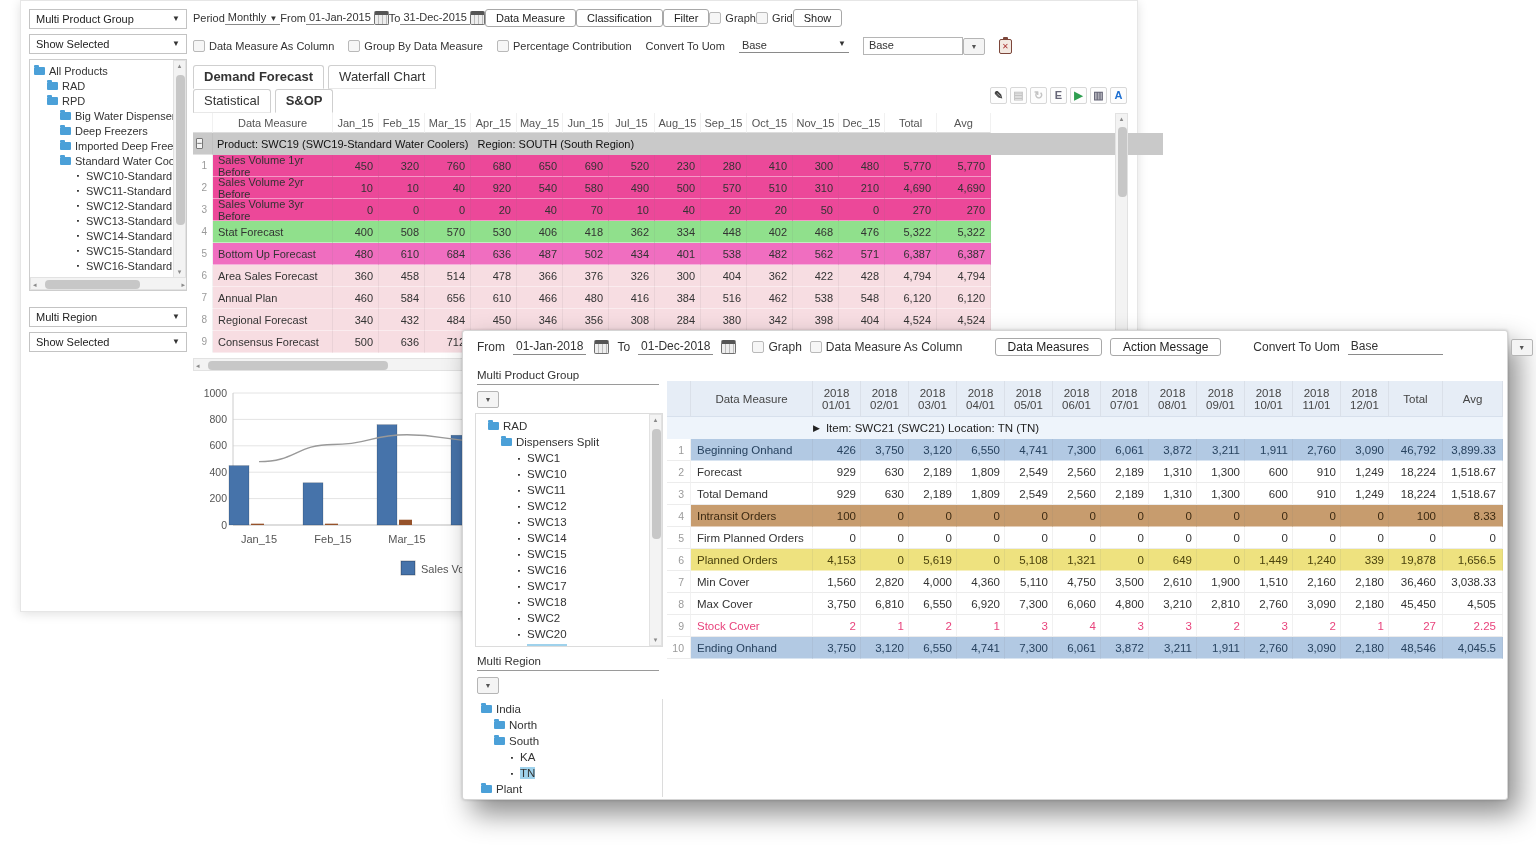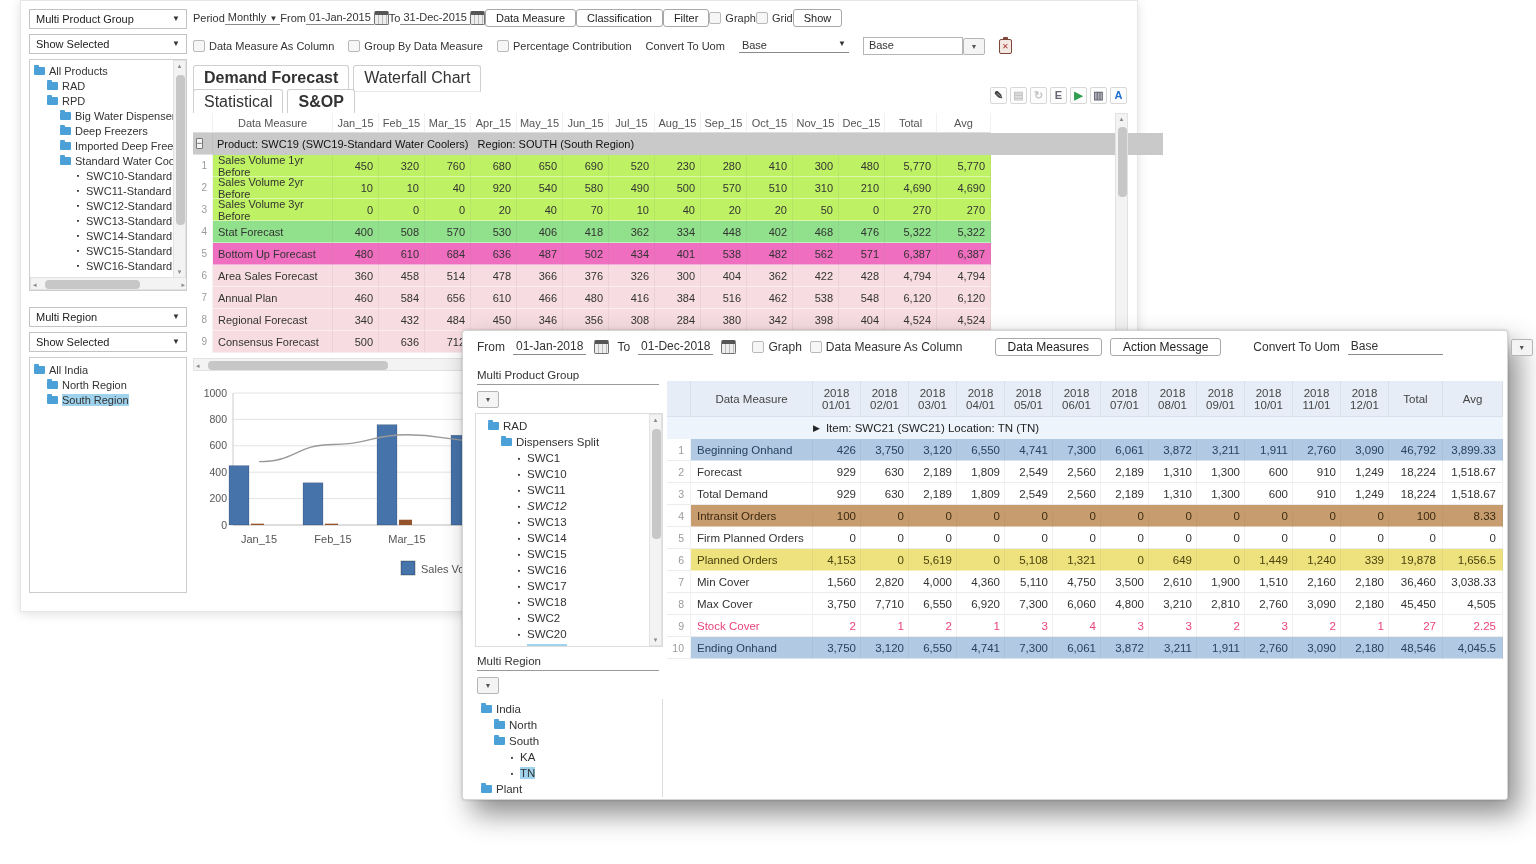--- a/index.html
+++ b/index.html
@@ -24,21 +24,21 @@
   .clip::before { content:""; position:absolute; left:3px; top:-3px; width:5px; height:3px; background:#7c463a; border-radius:1px; }
   .clip::after { content:"✕"; position:absolute; left:2px; top:2px; font-size:8px; color:#a33; }
 
   
   .tb-row { position:absolute; display:flex; align-items:center; gap:0; font-size:11px; color:#333; white-space:nowrap; }
   .lab { color:#333; }
   .cb-item { display:flex; align-items:center; }
 
   
   .tabs { position:absolute; display:flex; gap:4px; }
-  .tab { border:1px solid #cfcfcf; border-bottom:1px solid #e8e8e8; background:#fff; font-size:16px; padding:3px 10px 4px; border-radius:3px 3px 0 0; color:#333; }
+  .tab { border:1px solid #cfcfcf; border-bottom:1px solid #e8e8e8; background:#fff; font-size:13px; padding:3px 10px 4px; border-radius:3px 3px 0 0; color:#333; }
   .tab.active { border-bottom:1px solid #fff; font-weight:bold; }
 
   
   #bw-icons { position:absolute; top:86px; right:10px; display:flex; gap:3px; }
   .tbicon { width:17px; height:17px; border:1px solid #d8d8d8; border-radius:2px; background:#fdfdfd; font-size:11px; line-height:15px; text-align:center; font-weight:bold; }
 
   
   .treebox { position:absolute; border:1px solid #cdcdcd; background:#fff; overflow:hidden; }
   .t-row { display:flex; align-items:center; height:15px; font-size:11px; white-space:nowrap; }
   .t-row.lh16 { height:16px; font-size:11.5px; }
@@ -59,21 +59,21 @@
   .b-cell { display:flex; align-items:center; padding:0 5px; border-right:1px solid rgba(120,120,120,.10); border-bottom:1px solid rgba(255,255,255,.45); overflow:hidden; }
   .b-head .b-cell { justify-content:center; border-bottom:1px solid #ddd; background:#fff; }
   .c-num { width:20px; justify-content:flex-end; color:#9a9a9a; background:#fff; font-size:10px; }
   .c-label { width:120px; }
   .c-m { width:46px; justify-content:flex-end; }
   .c-total { width:52px; justify-content:flex-end; }
   .c-avg { width:54px; justify-content:flex-end; }
   .b-group { background:#c9c9c9; }
   .b-group .g-text { display:flex; align-items:center; padding:0 4px; white-space:pre; width:950px; color:#111; }
   .minus { display:inline-block; width:11px; height:11px; border:1px solid #777; background:#f4f4f4; color:#333; font-size:9px; line-height:9px; text-align:center; margin:0 4px; border-radius:1px; }
-  .style-gold  .b-cell:not(.c-num) { background:#bef264; }
+  .style-gold  .b-cell:not(.c-num) { background:#ec4899; }
   .style-green .b-cell:not(.c-num) { background:#90e08c; }
   .style-magenta .b-cell:not(.c-num) { background:#f06ec0; }
   .style-rose  .b-cell:not(.c-num) { background:#f7dde2; }
 
   
   #fw-table { position:absolute; left:204px; top:50px; font-size:11.5px; }
   .f-row { display:flex; height:22px; }
   .f-cell { display:flex; align-items:center; padding:0 6px; border-right:1px solid rgba(120,120,120,.10); border-bottom:1px solid #ececec; overflow:hidden; }
   .f-num { width:24px; justify-content:flex-end; color:#9a9a9a; font-size:10.5px; background:#fff; }
   .f-label { width:122px; }
@@ -192,36 +192,20 @@
           <div class="ar" style="right:2px;top:3px;">▸</div>
         </div>
       </div>
       <div class="dd" style="top:298px;">
         <span>Multi Region</span>
           <span class="caret">▼</span>
       </div>
       <div class="dd" style="top:323px;">
         <span>Show Selected</span>
           <span class="caret">▼</span>
-      </div>
-      <div class="treebox" style="top:348px;width:158px;height:236px;">
-        <div id="bw-region-tree" style="padding:4px 0 0 2px;">
-            <div class="t-row" style="padding-left: 2px;">
-              <span class="t-folder"></span>
-              <span class="t-label">All India</span>
-            </div>
-            <div class="t-row" style="padding-left: 15px;">
-              <span class="t-folder"></span>
-              <span class="t-label">North Region</span>
-            </div>
-            <div class="t-row" style="padding-left: 15px;">
-              <span class="t-folder"></span>
-              <span class="t-label sel">South Region</span>
-            </div>
-          </div>
       </div>
     </div>
 
     <div class="tb-row" style="left:172px;top:8px;">
       <span class="lab">Period</span>
       <span class="uval"><span>Monthly</span> <span class="caret">▼</span></span>
       <span class="lab">From</span>
       <span class="uval">01-Jan-2015</span>
       <span class="cal"></span>
       <span class="lab">To</span>
@@ -556,21 +540,21 @@
             <span class="t-label">SWC1</span>
           </div>
           <div class="t-row lh16" style="padding-left: 28px;">
             <span class="t-dot">▪</span>
             <span class="t-label">SWC10</span>
           </div>
           <div class="t-row lh16" style="padding-left: 28px;">
             <span class="t-dot">▪</span>
             <span class="t-label">SWC11</span>
           </div>
-          <div class="t-row lh16" style="padding-left: 28px; font-style: italic;">
+          <div class="t-row lh16" style="padding-left: 28px;">
             <span class="t-dot">▪</span>
             <span class="t-label">SWC12</span>
           </div>
           <div class="t-row lh16" style="padding-left: 28px;">
             <span class="t-dot">▪</span>
             <span class="t-label">SWC13</span>
           </div>
           <div class="t-row lh16" style="padding-left: 28px;">
             <span class="t-dot">▪</span>
             <span class="t-label">SWC14</span>
@@ -826,21 +810,21 @@
           <div class="f-cell f-m">1,510</div>
           <div class="f-cell f-m">2,160</div>
           <div class="f-cell f-m">2,180</div>
           <div class="f-cell f-total">36,460</div>
           <div class="f-cell f-avg">3,038.33</div>
         </div>
         <div class="f-row fs-white">
           <div class="f-cell f-num">8</div>
           <div class="f-cell f-label">Max Cover</div>
           <div class="f-cell f-m">3,750</div>
-          <div class="f-cell f-m">7,710</div>
+          <div class="f-cell f-m">6,810</div>
           <div class="f-cell f-m">6,550</div>
           <div class="f-cell f-m">6,920</div>
           <div class="f-cell f-m">7,300</div>
           <div class="f-cell f-m">6,060</div>
           <div class="f-cell f-m">4,800</div>
           <div class="f-cell f-m">3,210</div>
           <div class="f-cell f-m">2,810</div>
           <div class="f-cell f-m">2,760</div>
           <div class="f-cell f-m">3,090</div>
           <div class="f-cell f-m">2,180</div>

